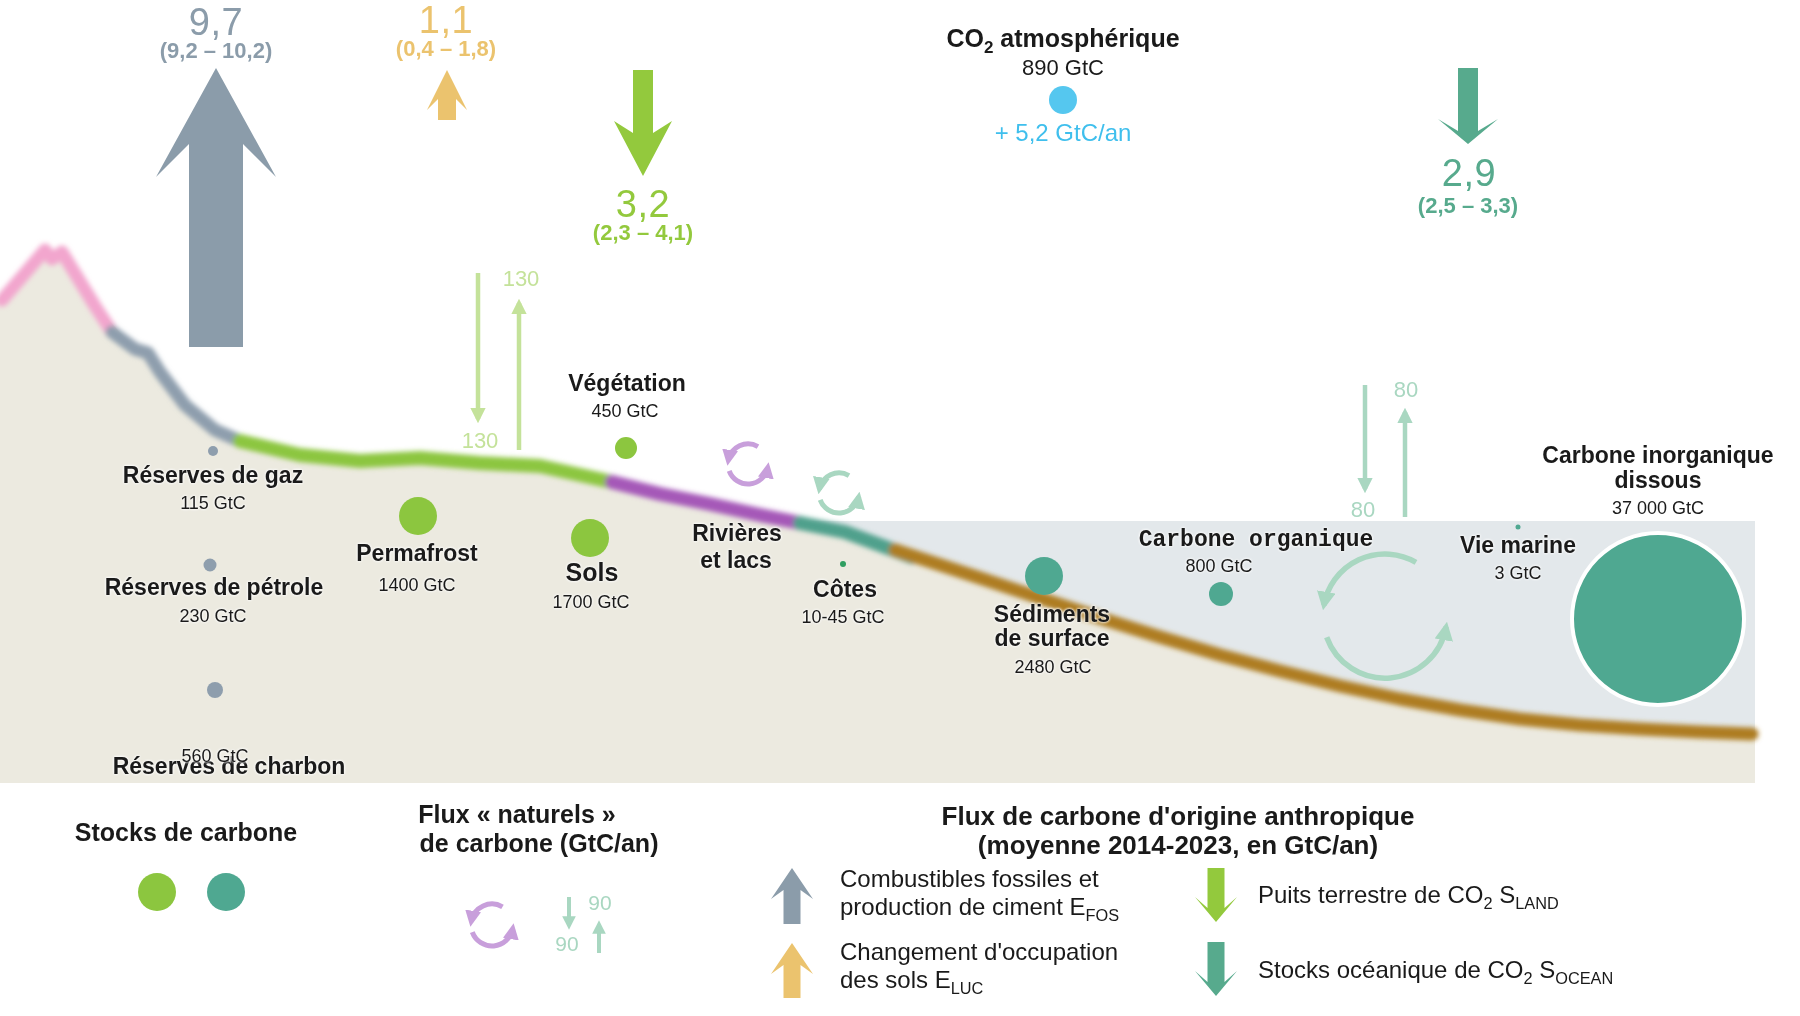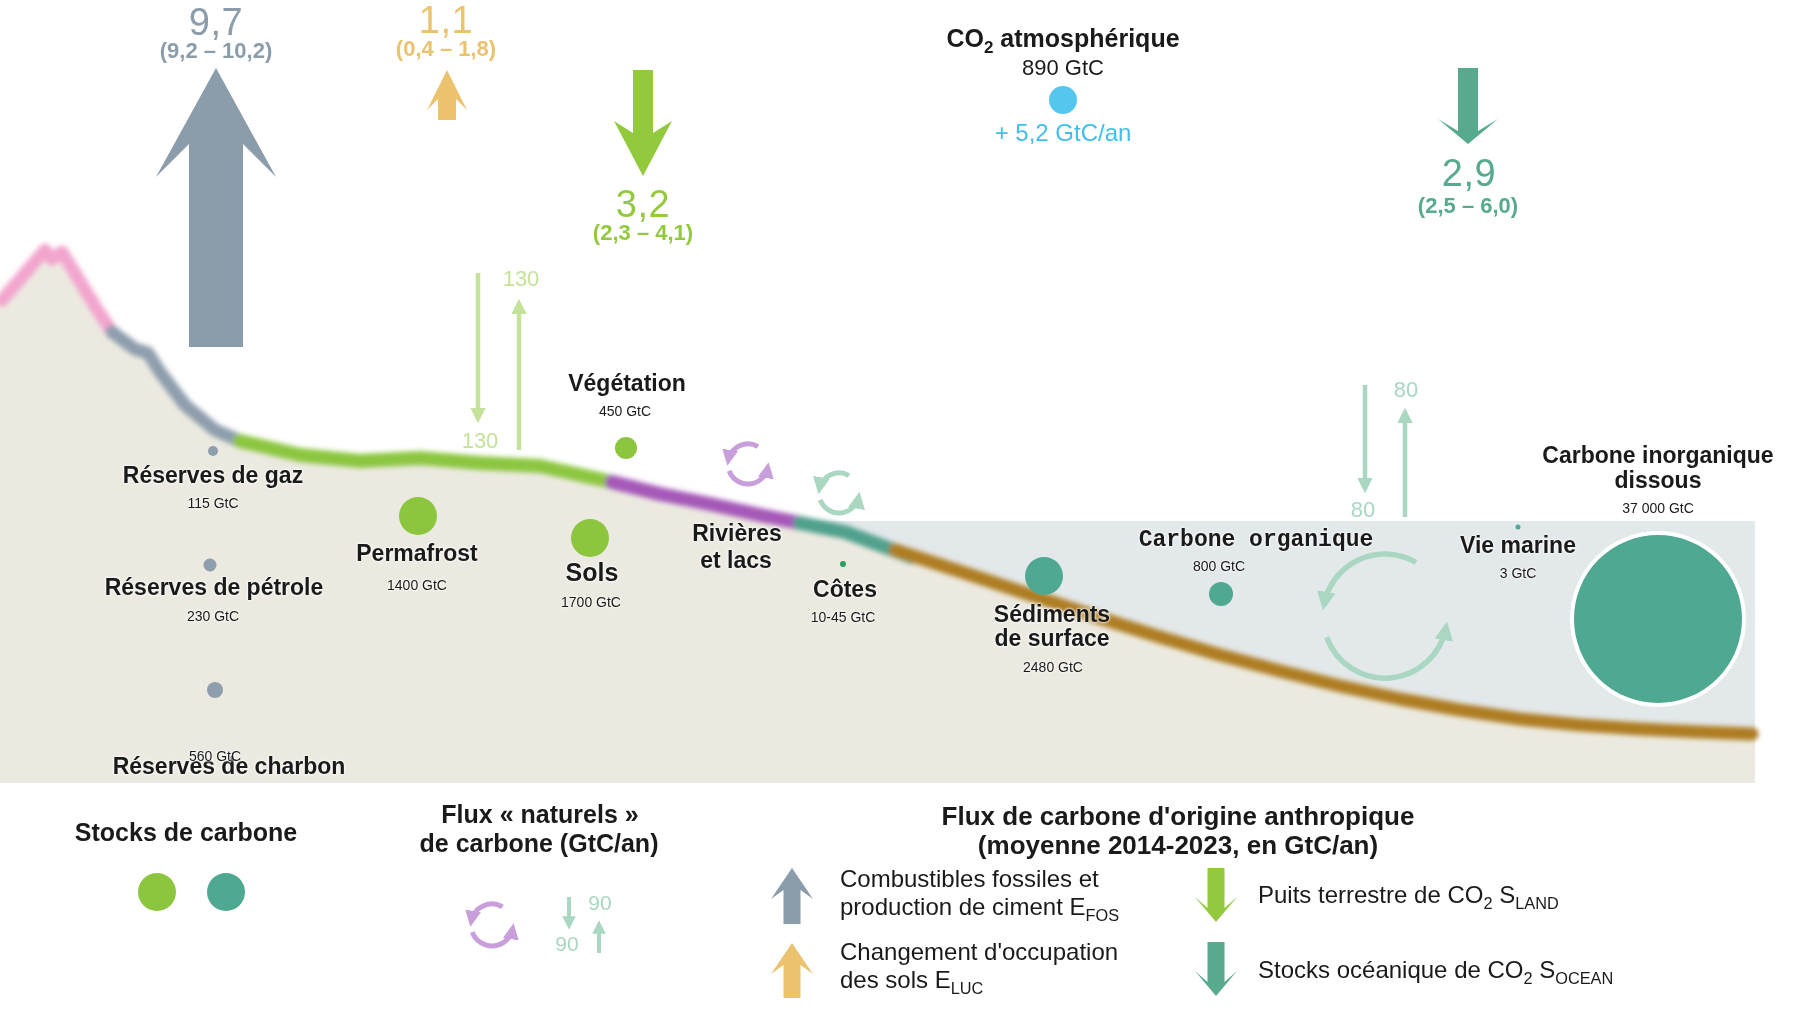--- a/index.html
+++ b/index.html
@@ -7,21 +7,21 @@
          font-family:"Liberation Sans","DejaVu Sans",sans-serif;background:#ffffff;}
   #scene{position:absolute;left:0;top:0;}
   .lbl{position:absolute;transform:translate(-50%,-50%);white-space:nowrap;
        text-align:center;color:#1a1a1a;text-shadow:0 0 3px #fff,0 0 3px #fff;}
   .lbl-left{position:absolute;transform:translate(0,-50%);white-space:nowrap;
        color:#1a1a1a;text-shadow:0 0 3px #fff,0 0 3px #fff;}
   .bold{font-weight:bold;}
   .big-val{font-size:38px;letter-spacing:.5px;}
   .range{font-size:22px;font-weight:bold;}
   .stock-name{font-size:23px;font-weight:bold;}
-  .stock-val{font-size:14px;}
+  .stock-val{font-size:18px;}
   .flux-num{font-size:22px;}
   .c-gray{color:#8b9caa;}
   .c-orange{color:#ebc36e;}
   .c-lime{color:#93c93d;}
   .c-teal{color:#57aa8d;}
   .c-lgreen{color:#c4e29a;}
   .c-lteal{color:#a9d7c1;}
   .c-blue{color:#3fbfed;}
   .c-red{color:#f15c5c;}
   sub{font-size:68%;line-height:0;}
@@ -123,21 +123,21 @@
 <div class="lbl big-val c-gray" style="left:216px;top:22px;">9,7</div>
 <div class="lbl range c-gray" style="left:216px;top:51px;">(9,2 – 10,2)</div>
 
 <div class="lbl big-val c-orange" style="left:446px;top:20px;">1,1</div>
 <div class="lbl range c-orange" style="left:446px;top:49px;">(0,4 – 1,8)</div>
 
 <div class="lbl big-val c-lime" style="left:643px;top:204px;">3,2</div>
 <div class="lbl range c-lime" style="left:643px;top:233px;">(2,3 – 4,1)</div>
 
 <div class="lbl big-val c-teal" style="left:1469px;top:173px;">2,9</div>
-<div class="lbl range c-teal" style="left:1468px;top:206px;">(2,5 – 6,0)</div>
+<div class="lbl range c-teal" style="left:1468px;top:206px;">(2,5 – 3,3)</div>
 
 <div class="lbl bold" style="left:1063px;top:38px;font-size:25px;"><span>CO</span><sub>2</sub><span> atmosphérique</span></div>
 <div class="lbl stock-val" style="left:1063px;top:68px;font-size:22px;">890 GtC</div>
 <div class="lbl c-blue" style="left:1063px;top:133px;font-size:24px;">+ 5,2 GtC/an</div>
 
 <div class="lbl flux-num c-lgreen" style="left:521px;top:279px;">130</div>
 <div class="lbl flux-num c-lgreen" style="left:480px;top:441px;">130</div>
 <div class="lbl flux-num c-lteal" style="left:1406px;top:390px;">80</div>
 <div class="lbl flux-num c-lteal" style="left:1363px;top:510px;">80</div>
 
@@ -175,21 +175,21 @@
 <div class="lbl stock-name" style="left:1518px;top:545px;">Vie marine</div>
 <div class="lbl stock-val" style="left:1518px;top:573px;">3 GtC</div>
 
 <div class="lbl stock-name" style="left:1658px;top:455px;">Carbone inorganique</div>
 <div class="lbl stock-name" style="left:1658px;top:480px;">dissous</div>
 <div class="lbl stock-val" style="left:1658px;top:508px;">37 000 GtC</div>
 
 
 <div class="lbl bold" style="left:186px;top:832px;font-size:25px;">Stocks de carbone</div>
 
-<div class="lbl bold" style="left:540px;top:814px;font-size:25px;">Flux « naturels »</div>
+<div class="lbl bold" style="left:517px;top:814px;font-size:25px;">Flux « naturels »</div>
 <div class="lbl bold" style="left:539px;top:843px;font-size:25px;">de carbone (GtC/an)</div>
 <div class="lbl c-lteal" style="left:600px;top:903px;font-size:21px;">90</div>
 <div class="lbl c-lteal" style="left:567px;top:944px;font-size:21px;">90</div>
 
 <div class="lbl bold" style="left:1178px;top:816px;font-size:26px;">Flux de carbone d'origine anthropique</div>
 <div class="lbl bold" style="left:1178px;top:845px;font-size:26px;">(moyenne 2014-2023, en GtC/an)</div>
 
 <div class="lbl-left" style="left:840px;top:879px;font-size:24px;">Combustibles fossiles et</div>
 <div class="lbl-left" style="left:840px;top:952px;font-size:24px;">Changement d'occupation</div>
 

